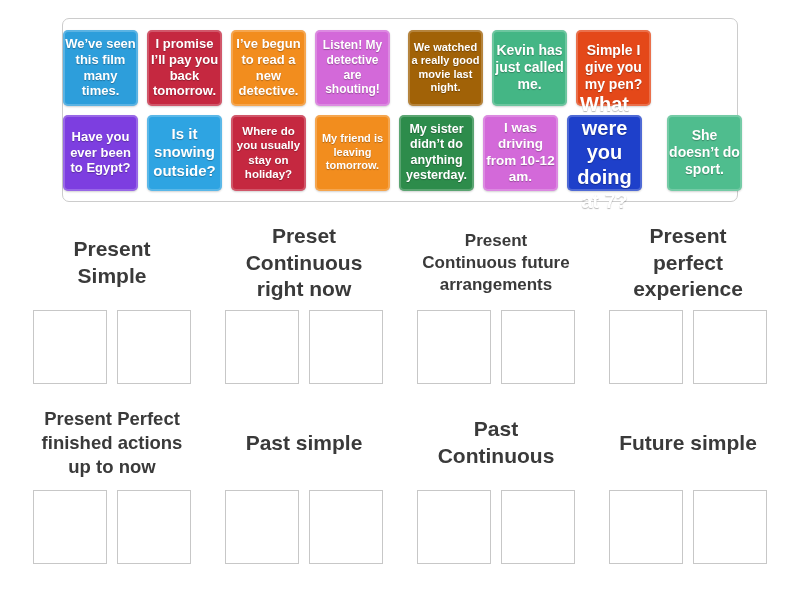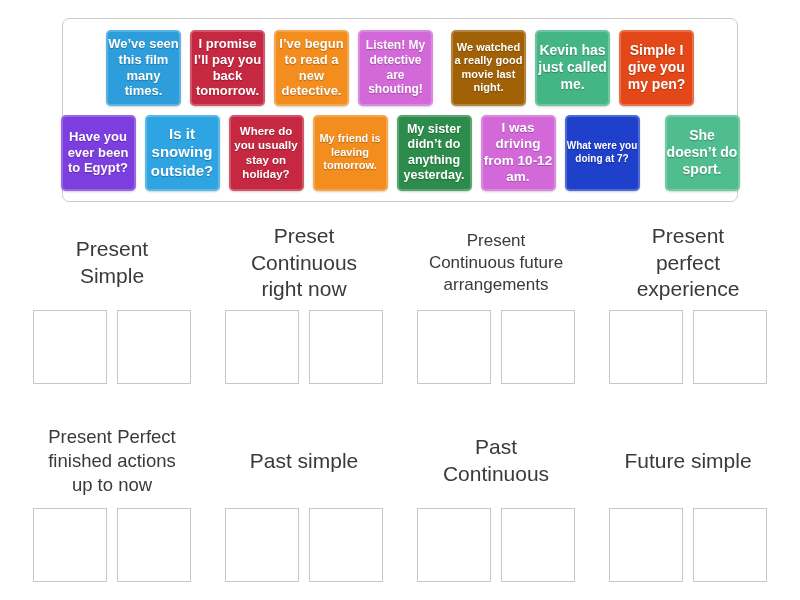--- a/index.html
+++ b/index.html
@@ -22,21 +22,21 @@
     top: 18px;
     width: 676px;
     height: 184px;
     box-sizing: border-box;
     background: #ffffff;
     border: 1px solid #cccccc;
     border-radius: 7px;
     display: flex;
     flex-direction: column;
     justify-content: center;
-    align-items: center;
+    align-items: flex-start;
     gap: 9px;
   }
   .tile-row {
     display: flex;
     gap: 9px;
   }
   .tile {
     width: 75px;
     height: 76px;
     box-sizing: border-box;
@@ -55,21 +55,22 @@
   }
 
   
   .board {
     position: absolute;
     left: 16px;
     top: 218px;
     width: 768px;
     display: grid;
     grid-template-columns: repeat(4, 1fr);
-    row-gap: 32px;
+    row-gap: 14px;
+    font-weight: bold;
   }
   .group {
     display: flex;
     flex-direction: column;
     align-items: center;
   }
   .group-label {
     height: 90px;
     display: flex;
     align-items: center;
@@ -105,21 +106,21 @@
       <div class="tile" style="background: rgb(68, 182, 133); font-size: 14px;">Kevin has just called me.</div>
       <div class="tile" style="background: rgb(228, 72, 25); font-size: 14px;">Simple I give you my pen?</div>
     </div>
     <div class="tile-row">
       <div class="tile" style="background: rgb(125, 62, 224); font-size: 13px;">Have you ever been to Egypt?</div>
       <div class="tile" style="background: rgb(46, 164, 226); font-size: 15px;">Is it snowing outside?</div>
       <div class="tile" style="background: rgb(197, 40, 64); font-size: 11.5px;">Where do you usually stay on holiday?</div>
       <div class="tile" style="background: rgb(242, 141, 30); font-size: 11px;">My friend is leaving tomorrow.</div>
       <div class="tile" style="background: rgb(45, 140, 75); font-size: 12.5px;">My sister didn’t do anything yesterday.</div>
       <div class="tile" style="background: rgb(211, 105, 217); font-size: 13.5px;">I was driving from 10-12 am.</div>
-      <div class="tile" style="background: rgb(30, 64, 202); font-size: 10px;">What were you doing at 7?</div>
+      <div class="tile" style="background: rgb(30, 64, 202); font-size: 20px;">What were you doing at 7?</div>
       <div class="tile" style="background: rgb(79, 189, 142); font-size: 14px; margin-left: 16px;">She doesn’t do sport.</div>
     </div>
   </div>
 <div class="board" id="board">
     <div class="group">
       <div class="group-label" style="font-size: 21px;">Present
 Simple</div>
       <div class="boxes">
         <div class="dropbox"></div>
         <div class="dropbox"></div>

